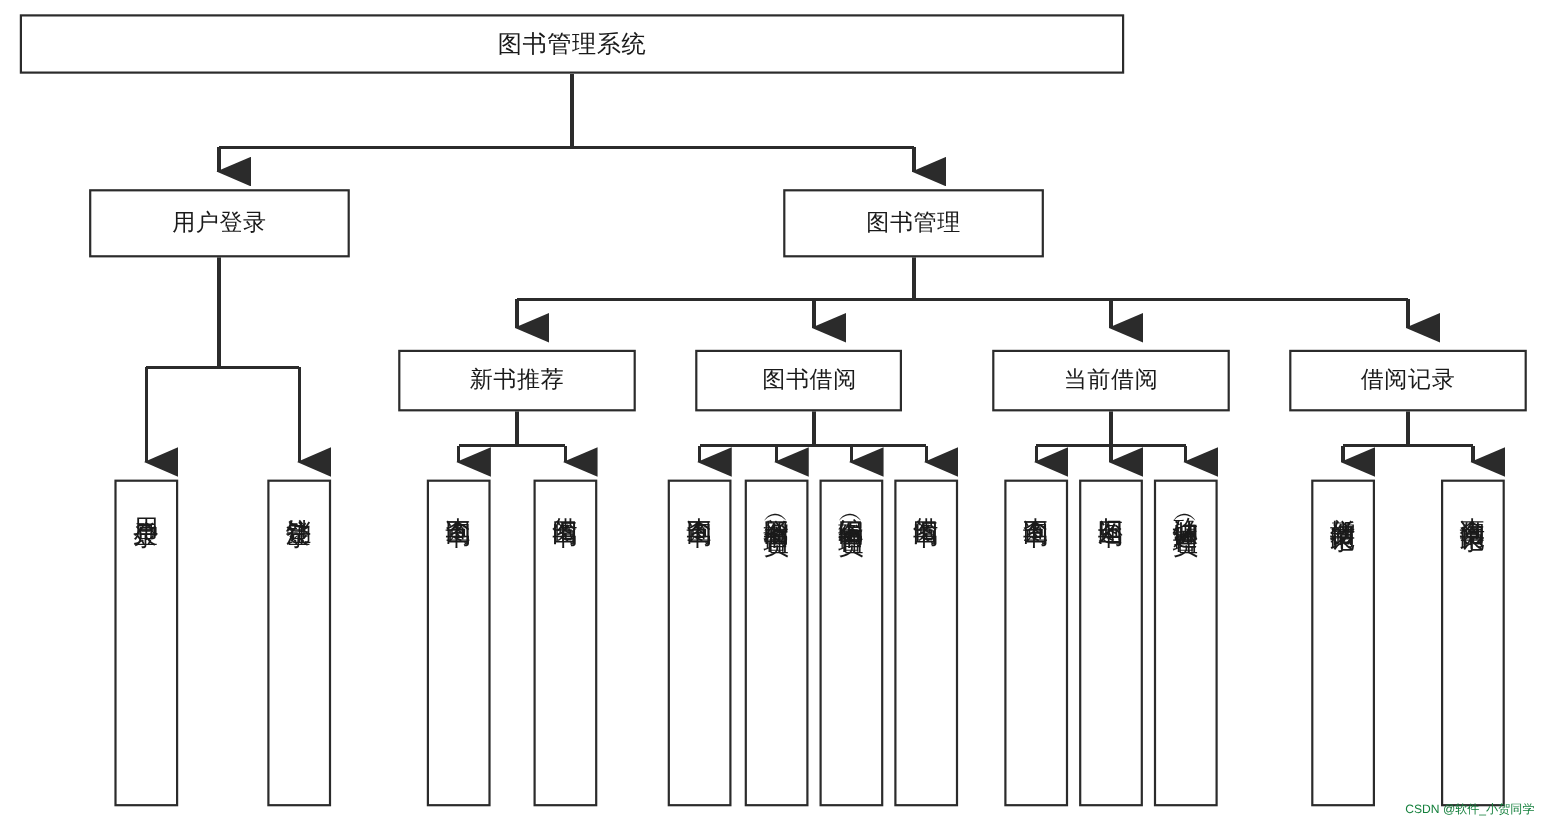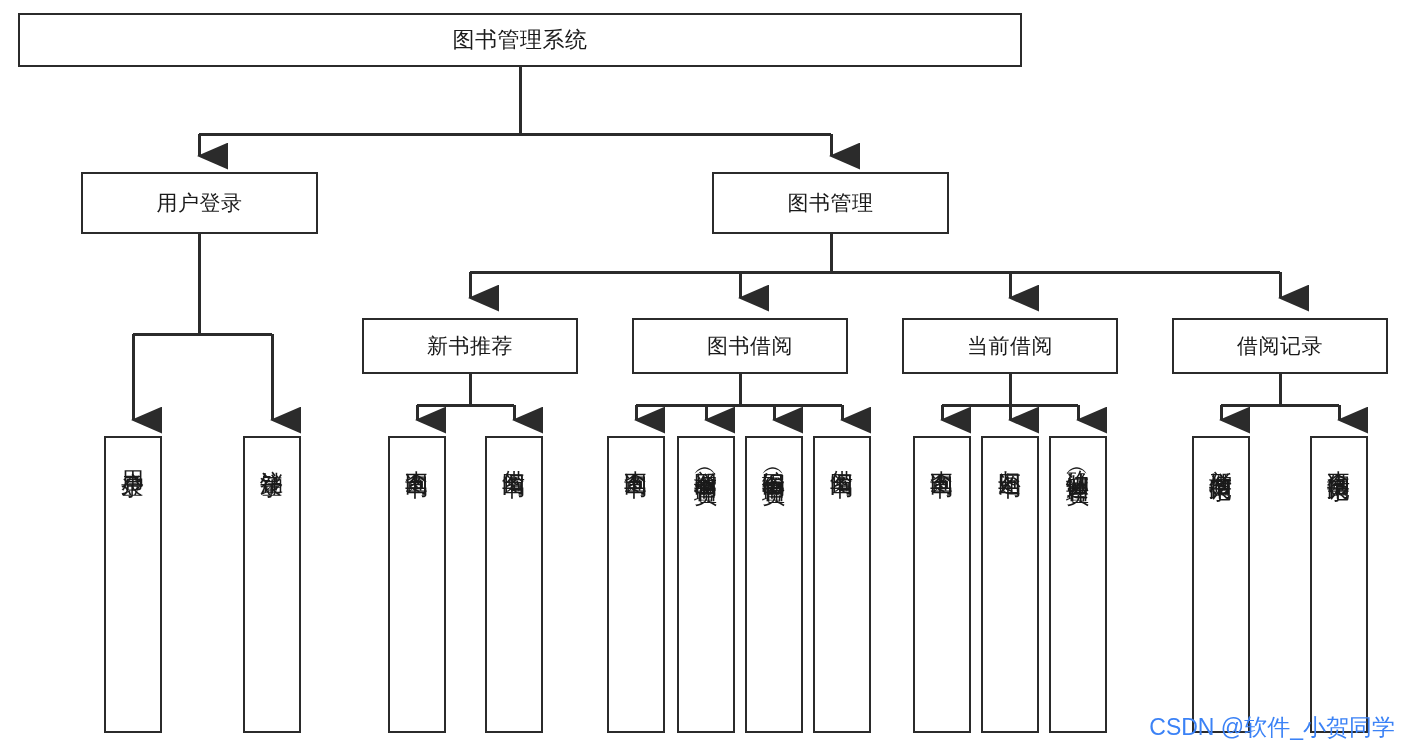--- a/index.html
+++ b/index.html
@@ -61,22 +61,22 @@
     text-orientation: upright;
     font-size: 23px;
     line-height: 1.05;
     letter-spacing: 2px;
     white-space: nowrap;
   }
   #watermark {
     position: absolute;
     right: 10px;
     bottom: 4px;
-    font-size: 23px;
-    color: #3b82f6;
+    font-size: 11px;
+    color: #15803d;
     z-index: 5;
     white-space: nowrap;
     font-family: "Liberation Sans", "DejaVu Sans", sans-serif;
   }
 </style>
 </head>
 <body>
 
 <div id="diagram-root">
 
@@ -188,21 +188,21 @@
   <div class="node horizontal" style="left:81px; top:172px; width:237px; height:62px;">
     <span class="label">用户登录</span>
   </div>
   <div class="node horizontal" style="left:362px; top:318px; width:216px; height:56px;">
     <span class="label">新书推荐</span>
   </div>
 
   <div class="node horizontal" style="left:712px; top:172px; width:237px; height:62px;">
     <span class="label">图书管理</span>
   </div>
-  <div class="node horizontal" style="left:632px; top:318px; width:216px; height:56px;padding-left:20px;">
+  <div class="node horizontal" style="left:632px; top:318px; width:188px; height:56px;padding-left:20px;">
     <span class="label">图书借阅</span>
   </div>
   <div class="node horizontal" style="left:1172px; top:318px; width:216px; height:56px;">
     <span class="label">借阅记录</span>
   </div>
   <div class="node horizontal" style="left:902px; top:318px; width:216px; height:56px;">
     <span class="label">当前借阅</span>
   </div>
 
   <div class="node vertical" style="left:104px; top:436px; width:58px; height:297px;">

